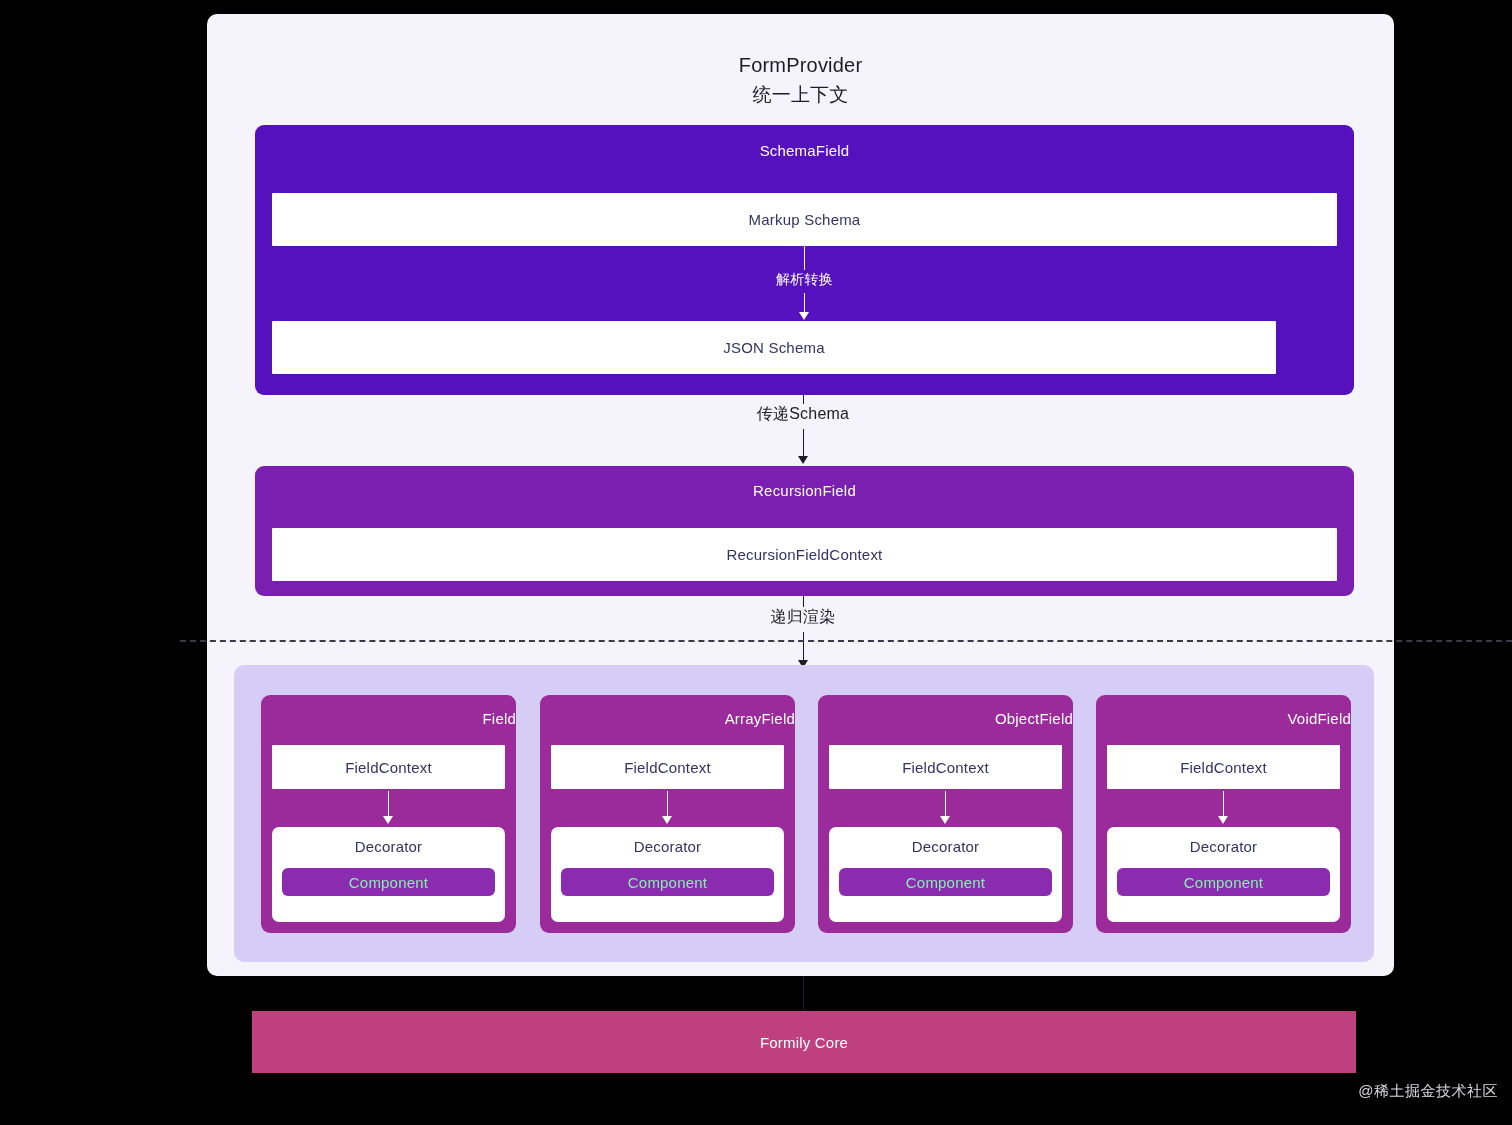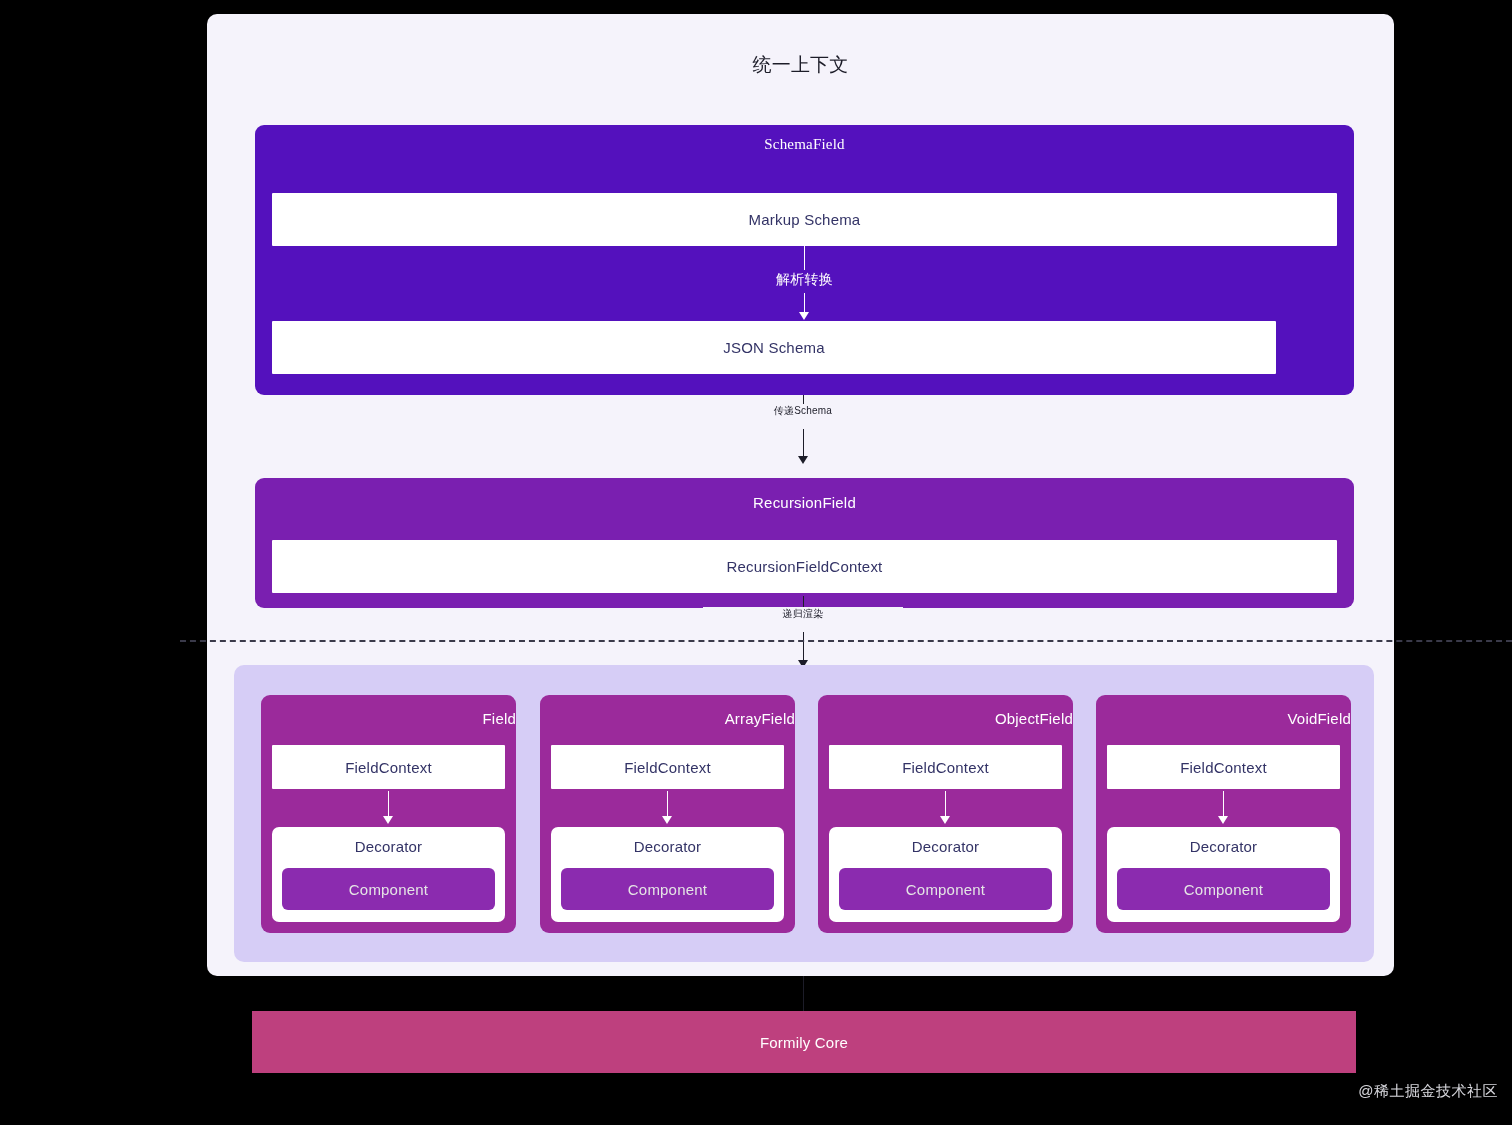--- a/index.html
+++ b/index.html
@@ -73,21 +73,21 @@
   }
 
   
   .schemafield {
     left: 48px;
     top: 111px;
     width: 1099px;
     height: 270px;
     background: #5411bd;
   }
-  .schemafield .block-title { margin-top: 11px; font-family: Liberation Serif, serif; }
+  .schemafield .block-title { margin-top: 17px; }
   .schemafield .markup {
     position: absolute;
     left: 17px;
     top: 68px;
     width: 1065px;
     height: 53px;
   }
   .schemafield .jsonschema {
     position: absolute;
     left: 17px;
@@ -124,21 +124,20 @@
     border-top: 8px solid #ffffff;
   }
 
   
   .recursionfield {
     left: 48px;
     top: 452px;
     width: 1099px;
     height: 130px;
     background: #7a1fb0;
-    margin-top: 12px;
   }
   .recursionfield .block-title { margin-top: 16px; }
   .recursionfield .rfcontext {
     position: absolute;
     left: 17px;
     top: 62px;
     width: 1065px;
     height: 53px;
   }
 
@@ -164,21 +163,21 @@
   }
   .h-line-dark {
     position: absolute;
     height: 1px;
     background: #1c1c28;
   }
   .flow-label {
     position: absolute;
     text-align: center;
     color: #1c1c28;
-    font-size: 10px;
+    font-size: 16px;
     letter-spacing: .2px;
     white-space: nowrap;
     background: #f5f3fb;
     padding: 0 6px;
   }
 
   
   .left-bracket {
     position: absolute;
     left: 212px;
@@ -252,27 +251,27 @@
     color: #333366;
     font-size: 15px;
     padding-top: 11px;
     letter-spacing: .2px;
   }
   .field-card .component {
     position: absolute;
     left: 10px;
     top: 41px;
     width: 213px;
-    height: 42px;
+    height: 28px;
     background: #8b2baf;
     border-radius: 6px;
     display: flex;
     align-items: center;
     justify-content: center;
-    color: #e5e5e5;
+    color: #86efac;
     font-size: 15px;
     letter-spacing: .2px;
   }
   .card-arrow-line {
     position: absolute;
     left: 127px;
     top: 96px;
     width: 1px;
     height: 26px;
     background: #ffffff;
@@ -322,20 +321,21 @@
   <div class="left-bracket"></div>
   <div class="h-line-dark" style="left:236px; top:254px; width:26px;"></div>
   <div class="arrow-dark-head-right" style="left:258px; top:250px;"></div>
 
   <div class="h-line-dark" style="left:208px; top:805px; width:48px;"></div>
   <div class="arrow-dark-head-right" style="left:252px; top:801px;"></div>
 
   <div class="provider-panel">
 
     <div class="provider-head">
+      <div class="provider-title">FormProvider</div>
       <div class="provider-sub">统一上下文</div>
     </div>
 
     <div class="block schemafield">
       <div class="block-title">SchemaField</div>
 
       <div class="white-box markup">Markup Schema</div>
 
       <div class="v-line-white" style="left:549px; top:121px; height:24px;"></div>
       <div class="inner-label parse">解析转换</div>

